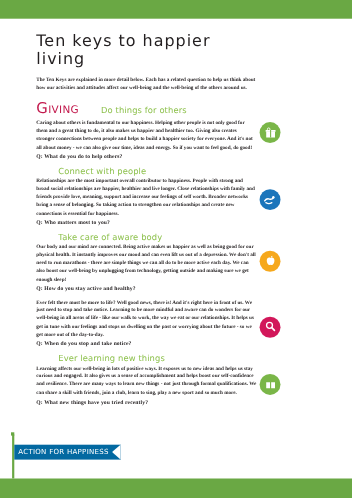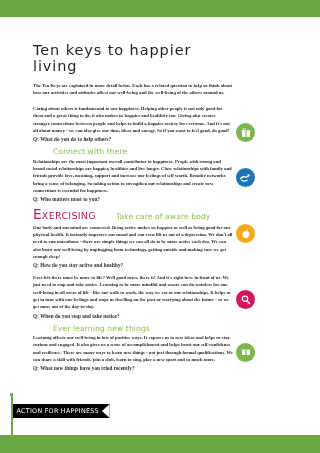--- a/index.html
+++ b/index.html
@@ -31,21 +31,21 @@
   }
   .bottom-bar {
     position: absolute;
     bottom: 0; left: 0;
     width: 320px;
     height: 18px;
     background: #6aa844;
   }
   .content {
     position: absolute;
-    top: 29px; left: 0;
+    top: 17px; left: 0;
     width: 263px;
     height: 418px;
     box-sizing: border-box;
     padding: 10px 30px 0 33px;
   }
   .page-title {
     font-family: "DejaVu Sans", sans-serif;
     font-size: 14.5px;
     font-weight: 400;
     letter-spacing: 0.9px;
@@ -148,21 +148,21 @@
     top: 2px;
     width: 3px;
     height: 3px;
     background: #6aa844;
   }
   .banner {
     position: absolute;
     left: 12.6px;
     top: 13px;
     height: 14px;
-    background: #000000;
+    background: #0369a1;
     padding: 0 11px 0 4px;
     display: flex;
     align-items: center;
     -webkit-clip-path: polygon(0 0, 100% 0, 100% 100%, 0 100%);
     clip-path: polygon(0 0, 100% 0, 100% 100%, 0% 100%);
   }
   .banner-notch {
     position: absolute;
     right: 0;
     top: 0;
@@ -190,50 +190,53 @@
 
   <div class="top-bar"></div>
 
   <div class="content">
 
     <h1 class="page-title">Ten keys to happier living</h1>
 
     <p class="intro">The Ten Keys are explained in more detail below. Each has a related question to help us think about how our activities and attitudes affect our well-being and the well-being of the others around us.</p>
 
     <div class="key-block">
+      <div class="key-head">
+        <div class="key-name"><span class="cap">G</span><span class="rest">IVING</span></div>
+        <div class="key-sub">Do things for others</div>
+      </div>
       <p class="key-body">Caring about others is fundamental to our happiness. Helping other people is not only good for them and a great thing to do, it also makes us happier and healthier too. Giving also creates stronger connections between people and helps to build a happier society for everyone. And it's not all about money - we can also give our time, ideas and energy. So if you want to feel good, do good!</p>
       <p class="key-q">Q: What do you do to help others?</p>
       <div class="key-icon ic-giving">
         <svg width="12" height="12" viewBox="0 0 24 24" aria-hidden="true">
           <path d="M4 9h16v11H4z" fill="#ffffff"></path>
           <path d="M3 6.5h18v3.2H3z" fill="#ffffff"></path>
           <path d="M11 6.5h2v13.5h-2z" fill="#7ab648"></path>
           <circle cx="8.5" cy="5" r="2.4" fill="none" stroke="#ffffff" stroke-width="1.6"></circle>
         </svg>
       </div>
     </div>
 
     <div class="key-block">
       <div class="key-head">
-        <div class="key-sub">Connect with there</div>
+        <div class="key-sub">Connect with people</div>
       </div>
       <p class="key-body">Relationships are the most important overall contributor to happiness. People with strong and broad social relationships are happier, healthier and live longer. Close relationships with family and friends provide love, meaning, support and increase our feelings of self worth. Broader networks bring a sense of belonging. So taking action to strengthen our relationships and create new connections is essential for happiness.</p>
       <p class="key-q">Q: Who matters most to you?</p>
       <div class="key-icon ic-relating">
         <svg width="13" height="13" viewBox="0 0 24 24" aria-hidden="true">
           <path d="M3 14c2-3 5-4 8-3 3 1 5 0 7-2" fill="none" stroke="#ffffff" stroke-width="2.4" stroke-linecap="round"></path>
           <path d="M5 17c3 2 7 2 10 0" fill="none" stroke="#ffffff" stroke-width="2.2" stroke-linecap="round"></path>
           <circle cx="17.5" cy="8" r="2" fill="#ffffff"></circle>
         </svg>
       </div>
     </div>
 
     <div class="key-block">
       <div class="key-head">
-        <div class="key-name"><span class="cap">E</span><span class="rest">XERCISING</span></div>
         <div class="key-sub">Take care of aware body</div>
       </div>
       <p class="key-body">Our body and our mind are connected. Being active makes us happier as well as being good for our physical health. It instantly improves our mood and can even lift us out of a depression. We don't all need to run marathons - there are simple things we can all do to be more active each day. We can also boost our well-being by unplugging from technology, getting outside and making sure we get enough sleep!</p>
       <p class="key-q">Q: How do you stay active and healthy?</p>
       <div class="key-icon ic-exercising">
         <svg width="12" height="12" viewBox="0 0 24 24" aria-hidden="true">
           <path d="M12 7c-3.5-2-7 0.5-7 5 0 4 2.8 8 4.8 8 1 0 1.4-.6 2.2-.6s1.2.6 2.2.6c2 0 4.8-4 4.8-8 0-4.5-3.5-7-7-5z" fill="#ffffff"></path>
           <path d="M12.4 6.4c.2-1.8 1.6-3 3-3.2.1 1.8-1.2 3.1-3 3.2z" fill="#ffffff"></path>
         </svg>
       </div>

